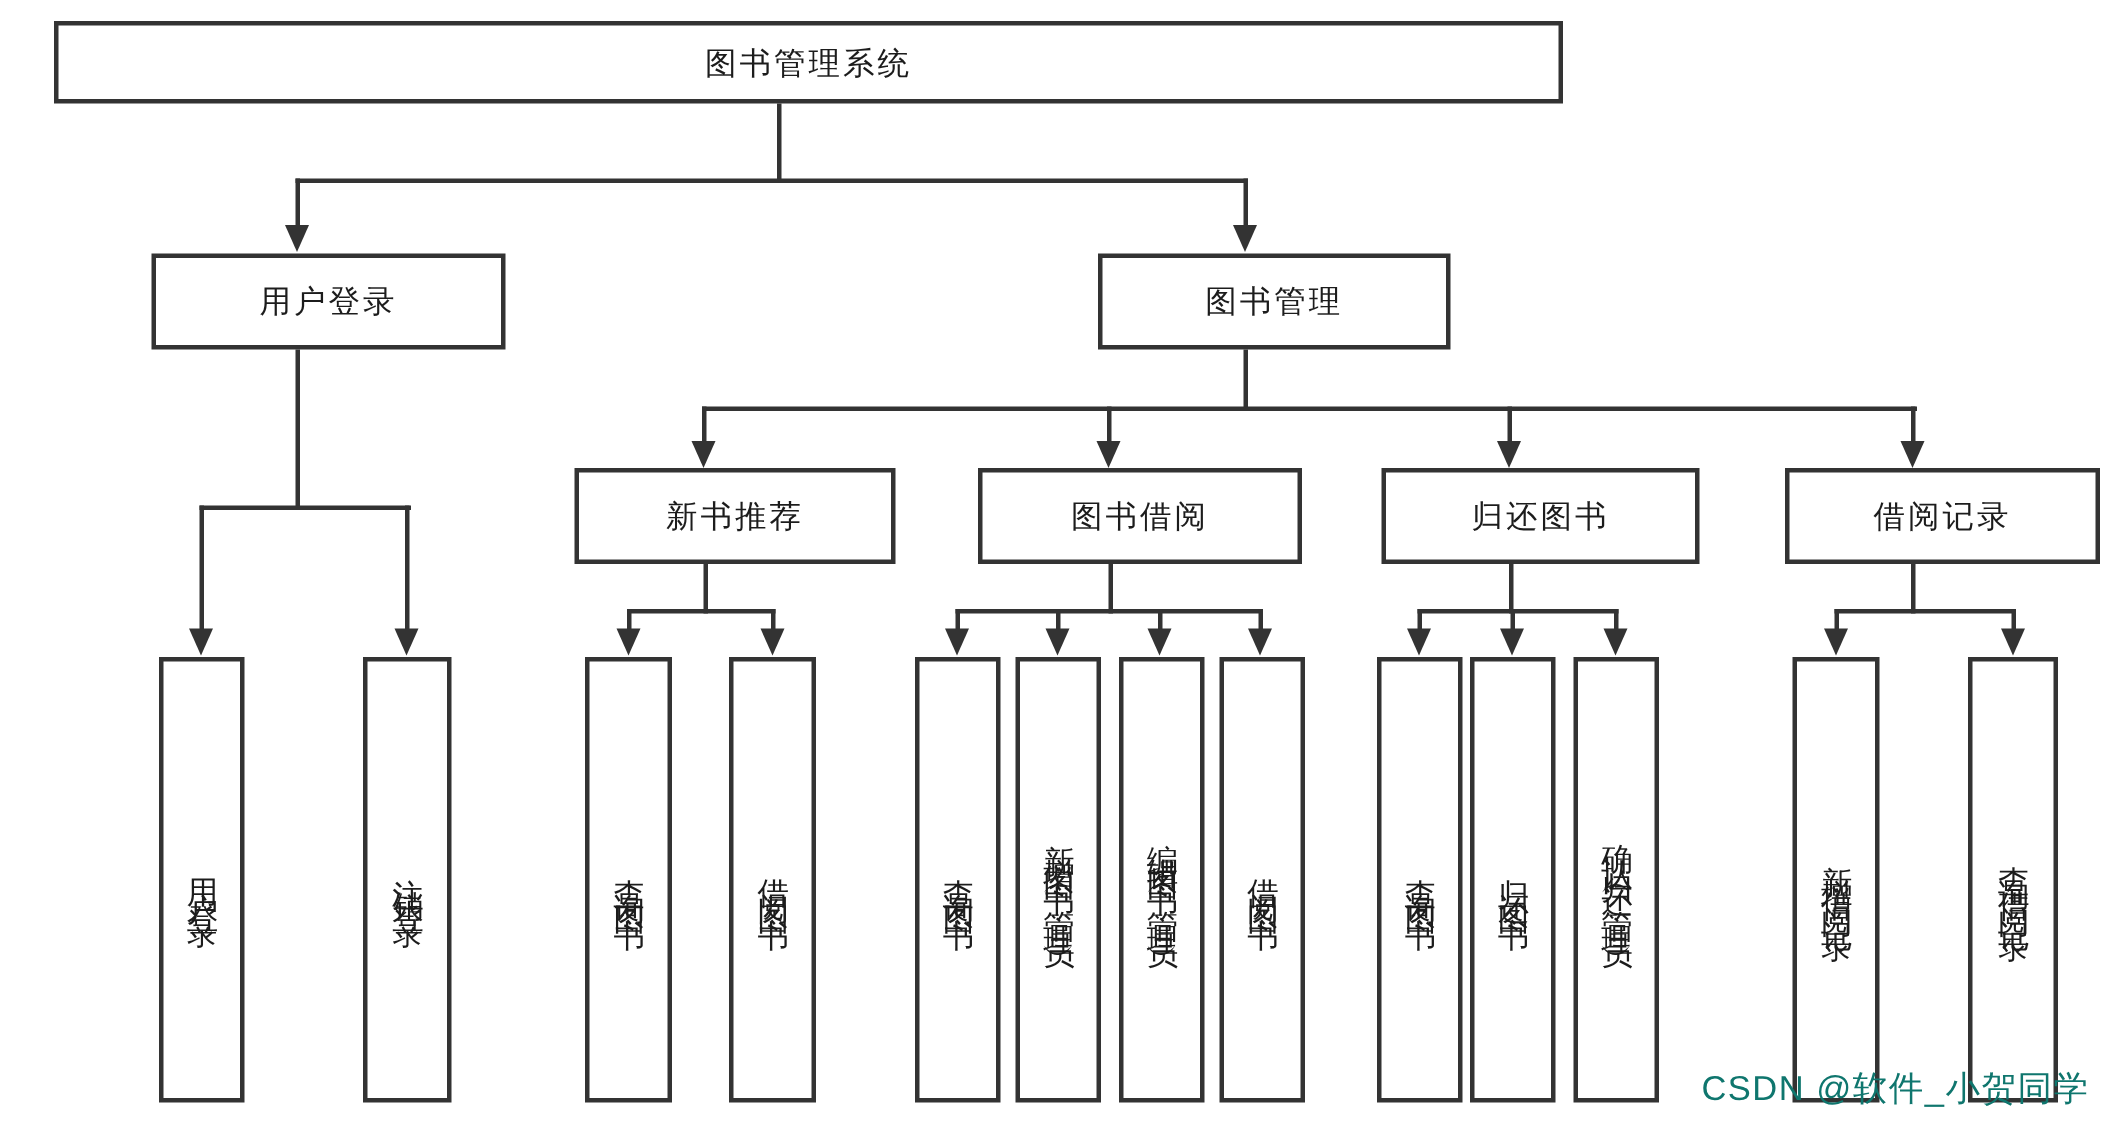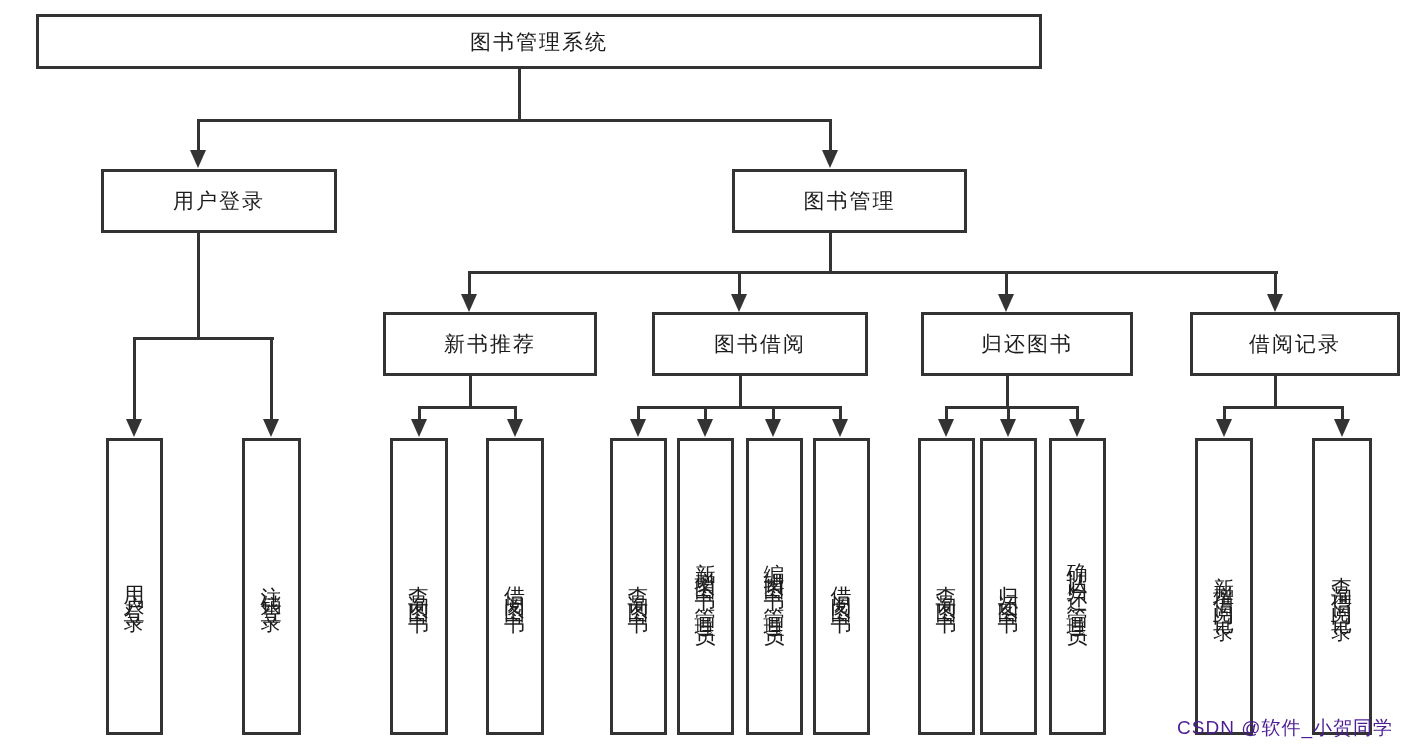--- a/index.html
+++ b/index.html
@@ -39,22 +39,22 @@
   .arrow{
     position:absolute;width:0;height:0;
     border-left:8px solid transparent;
     border-right:8px solid transparent;
     border-top:18px solid #333333;
   }
   
   .watermark{
     position:absolute;
     right:12px;bottom:6px;
-    color:#4c1d95;
-    font-size:19px;
+    color:#0f766e;
+    font-size:23px;
     letter-spacing:1px;
     white-space:nowrap;
   }
 </style>
 </head>
 <body>
 
 <div id="canvas">
 
   <div class="node h" style="left:16px;top:14px;width:1006px;height:55px;">

